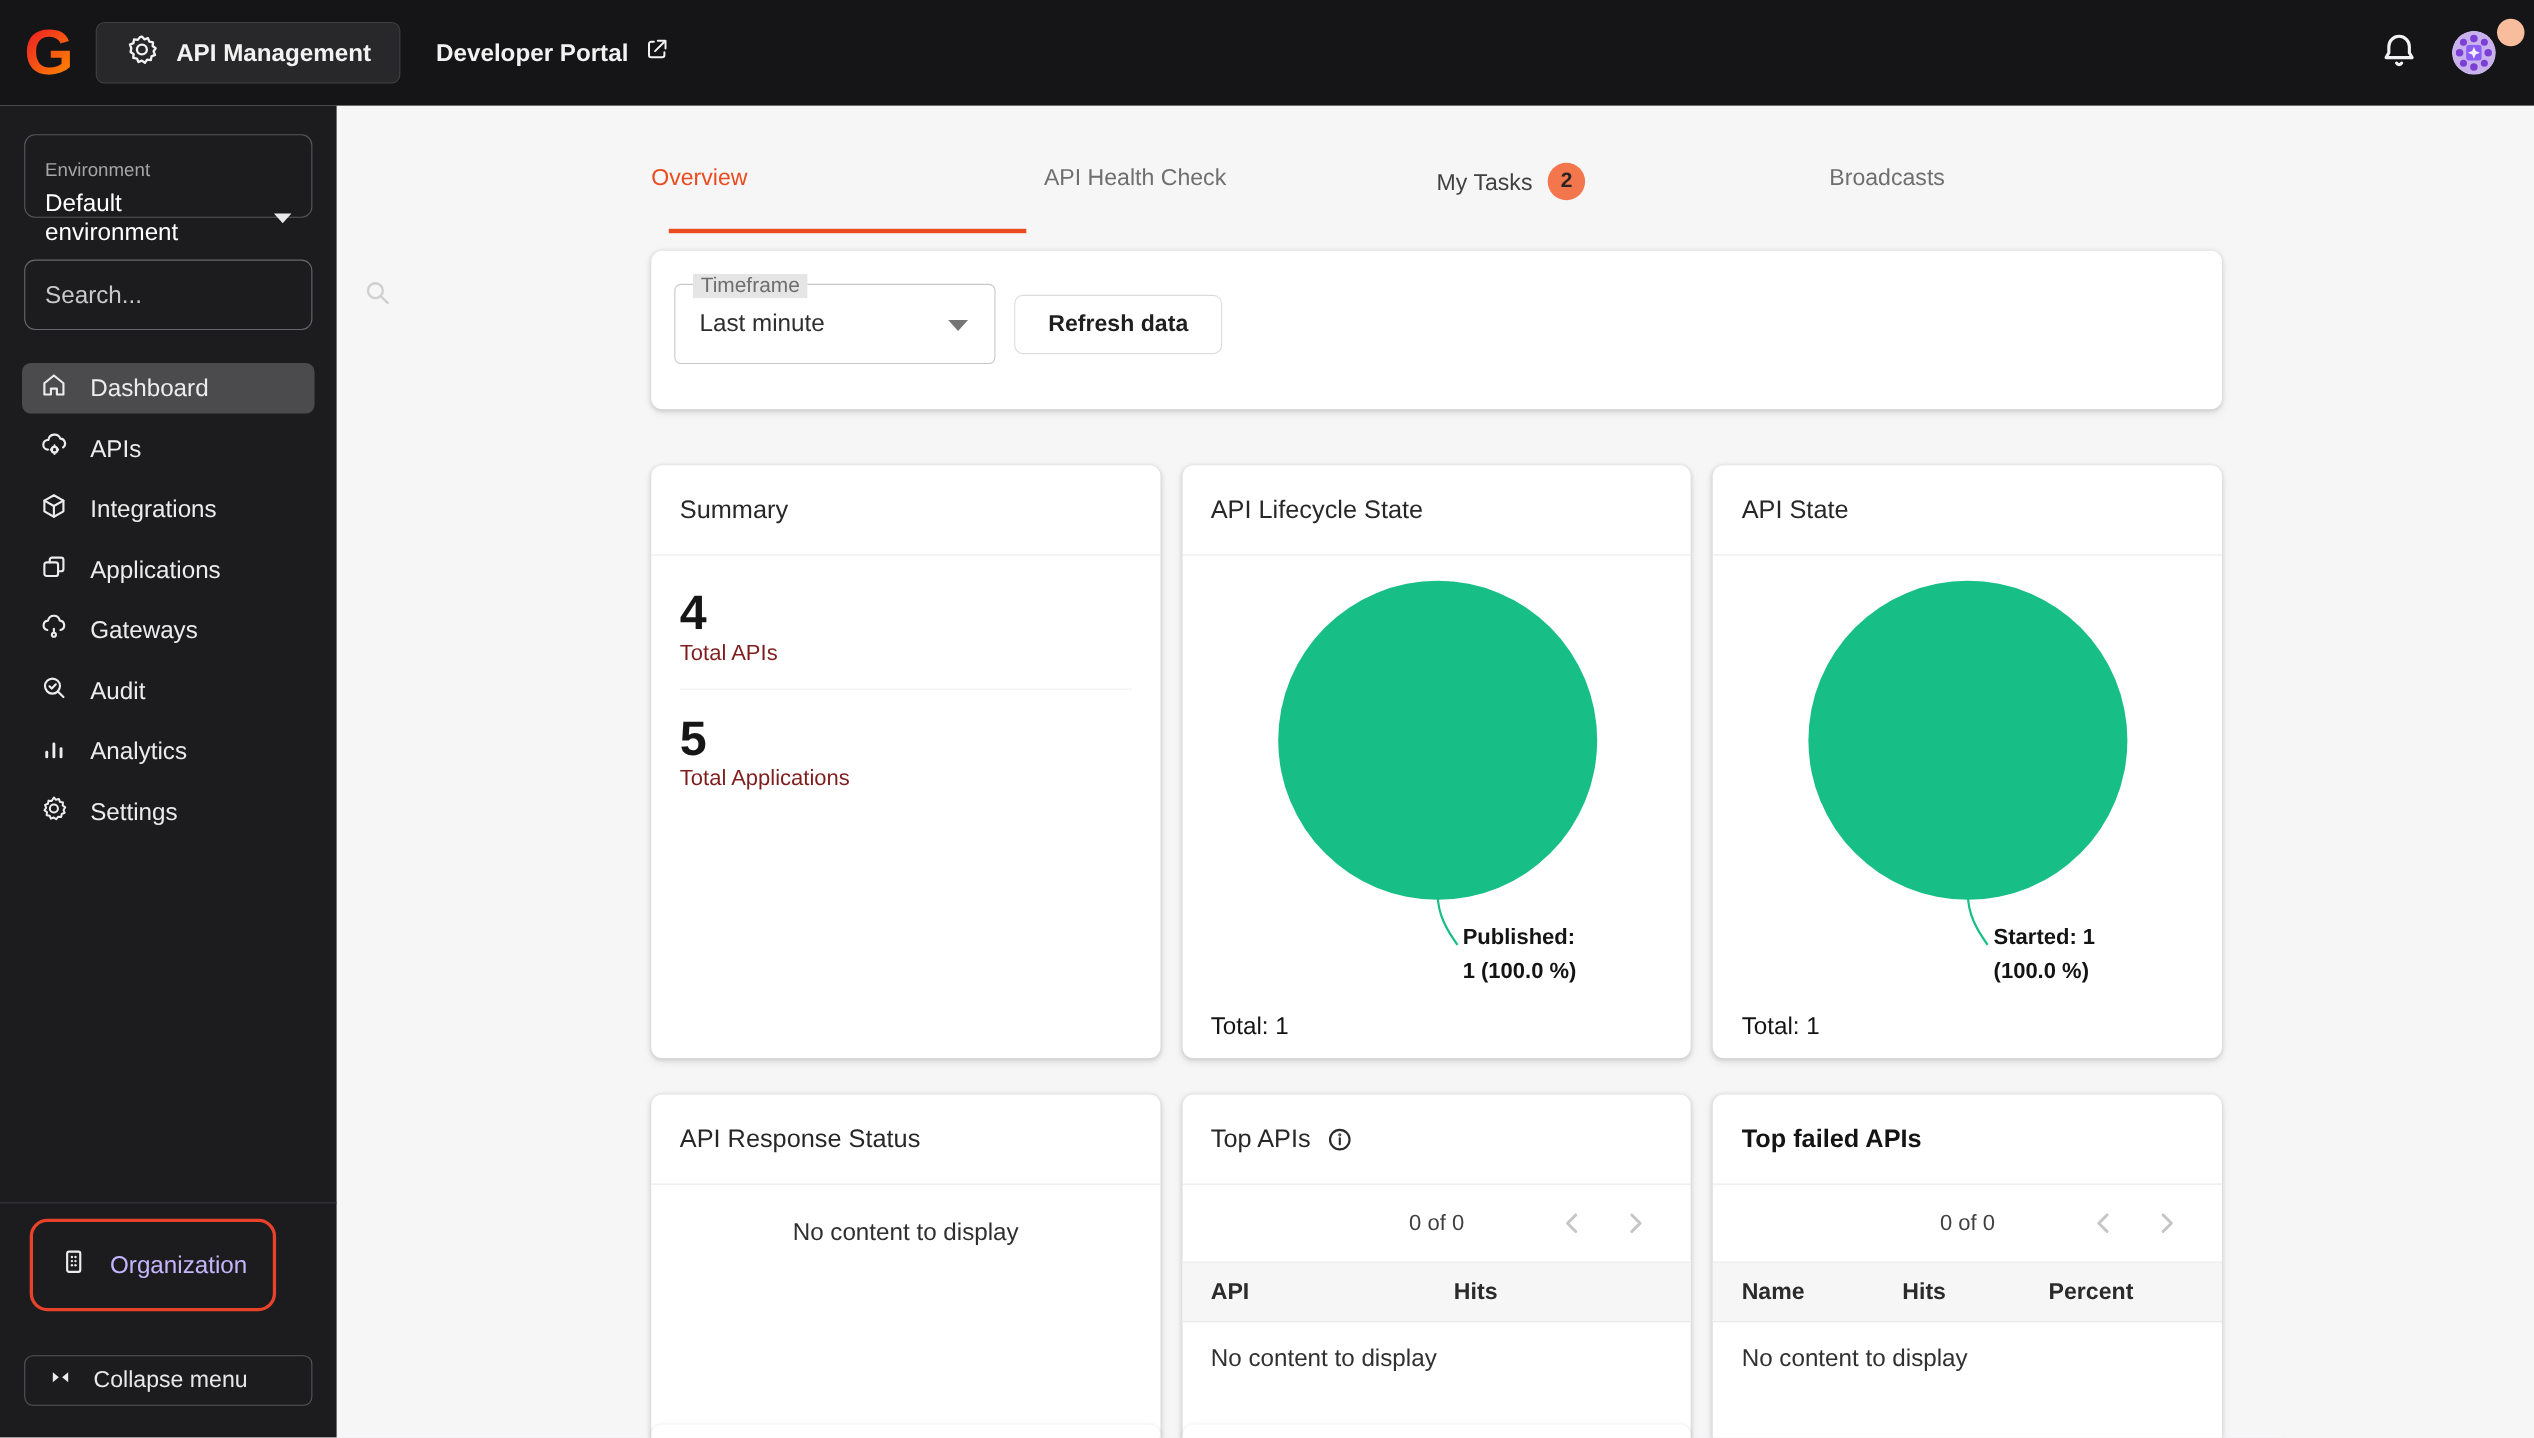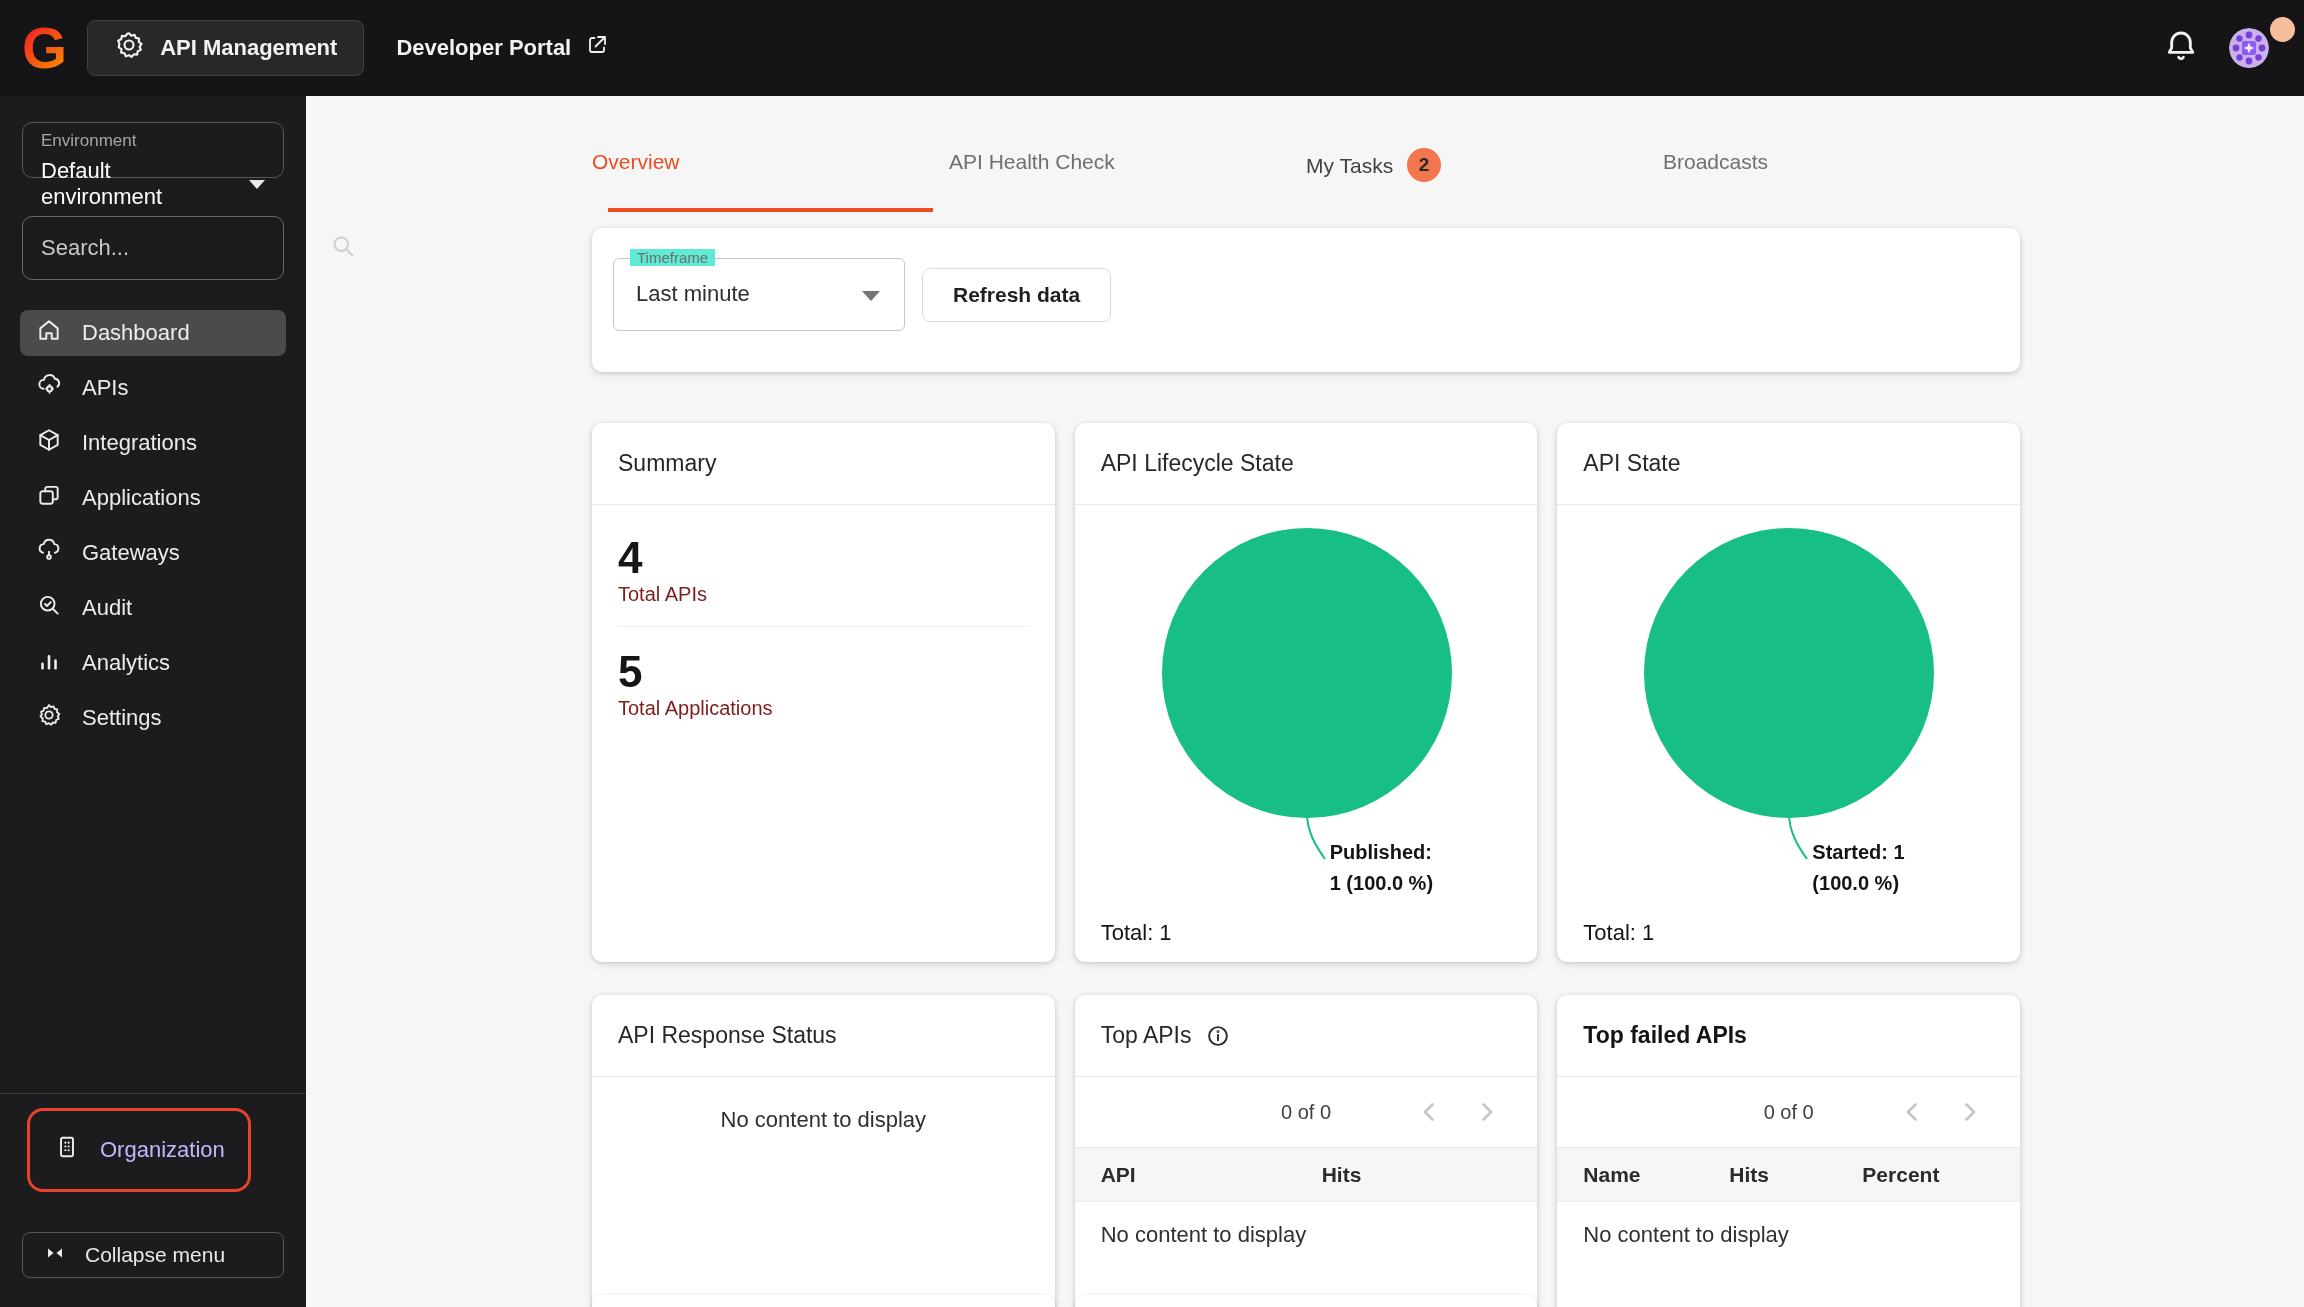--- a/index.html
+++ b/index.html
@@ -20,21 +20,21 @@
             font-size:22px; font-weight:600; cursor:pointer; }
   .topbar-right { margin-left:auto; display:flex; align-items:center; }
   .bell { margin-right:28px; cursor:pointer; }
   .avatar-wrap { position:relative; width:40px; height:40px; margin-right:35px; cursor:pointer; }
   .avatar { width:40px; height:40px; border-radius:50%; overflow:hidden; display:block; }
   .presence-dot { position:absolute; right:-26px; top:-11px; width:25px; height:25px;
                   border-radius:50%; background:#F8BD9C; }
 
   
   .sidebar { position:absolute; left:0; top:96px; width:306px; height:1211px; background:#1C1C1E; z-index:20; }
-  .env-box { margin:26px 22px 0; height:56px; border:1px solid #58585C; border-radius:10px; padding:8px 18px; cursor:pointer; }
+  .env-box { margin:26px 22px 0; height:76px; border:1px solid #58585C; border-radius:10px; padding:22px 18px; cursor:pointer; }
   .env-label { font-size:17px; color:#A5A5A8; }
   .env-value { display:flex; align-items:center; margin-top:7px; font-size:22px; color:#FFFFFF; }
   .caret-down { width:0; height:0; border-left:8px solid transparent; border-right:8px solid transparent;
                 border-top:9px solid #E9E9EA; margin-left:18px; }
   .search-box { margin:38px 22px 0; height:64px; border:1px solid #68686C; border-radius:10px;
                 display:flex; align-items:center; padding:0 18px; }
   .search-box input { flex:1; background:transparent; border:none; outline:none; color:#E5E5E5; font-size:22px;
                       font-family:"Liberation Sans", sans-serif; }
   .search-box input::placeholder { color:#C9C9CB; }
   .nav { margin:30px 20px 0; }
@@ -69,21 +69,21 @@
   .card { background:#fff; border-radius:10px;
           box-shadow:0 1px 4px rgba(25,25,25,.16), 0 3px 9px rgba(25,25,25,.08); }
   .card-header { height:82px; padding:0 26px; display:flex; align-items:center;
                  border-bottom:1px solid #E9E9E9; font-size:23px; color:#272727; }
   .card-header.bold { font-weight:700; color:#141414; }
 
   
   .toolbar-card { position:absolute; left:0; top:132px; width:100%; height:144px; }
   .tf-select { position:absolute; left:21px; top:30px; width:292px; height:73px;
                border:1.5px solid #C8C8C8; border-radius:6px; background:#fff; cursor:pointer; }
-  .tf-label { position:absolute; top:-10px; left:16px; background:#5eead4; padding:0 7px; font-size:15px; color:#6E6E6E; }
+  .tf-label { position:absolute; top:-10px; left:16px; background:#e5e5e5; padding:0 7px; font-size:19px; color:#6E6E6E; }
   .tf-value { line-height:70px; padding-left:22px; font-size:22px; color:#2E2E2E; }
   .tf-caret { position:absolute; right:24px; top:32px; width:0; height:0;
               border-left:9px solid transparent; border-right:9px solid transparent; border-top:10px solid #757575; }
   .refresh-btn { position:absolute; left:330px; top:40px; height:54px; padding:0 30px;
                  border:1px solid #DCDCDC; border-radius:8px; background:#fff; font-size:21px; font-weight:600;
                  color:#1F1F1F; font-family:"Liberation Sans", sans-serif; cursor:pointer; }
 
   
   .row1 { position:absolute; left:0; top:327px; width:100%; height:539px; display:flex; gap:20px; }
   .row2 { position:absolute; left:0; top:899px; width:100%; height:322px; display:flex; gap:20px; }

